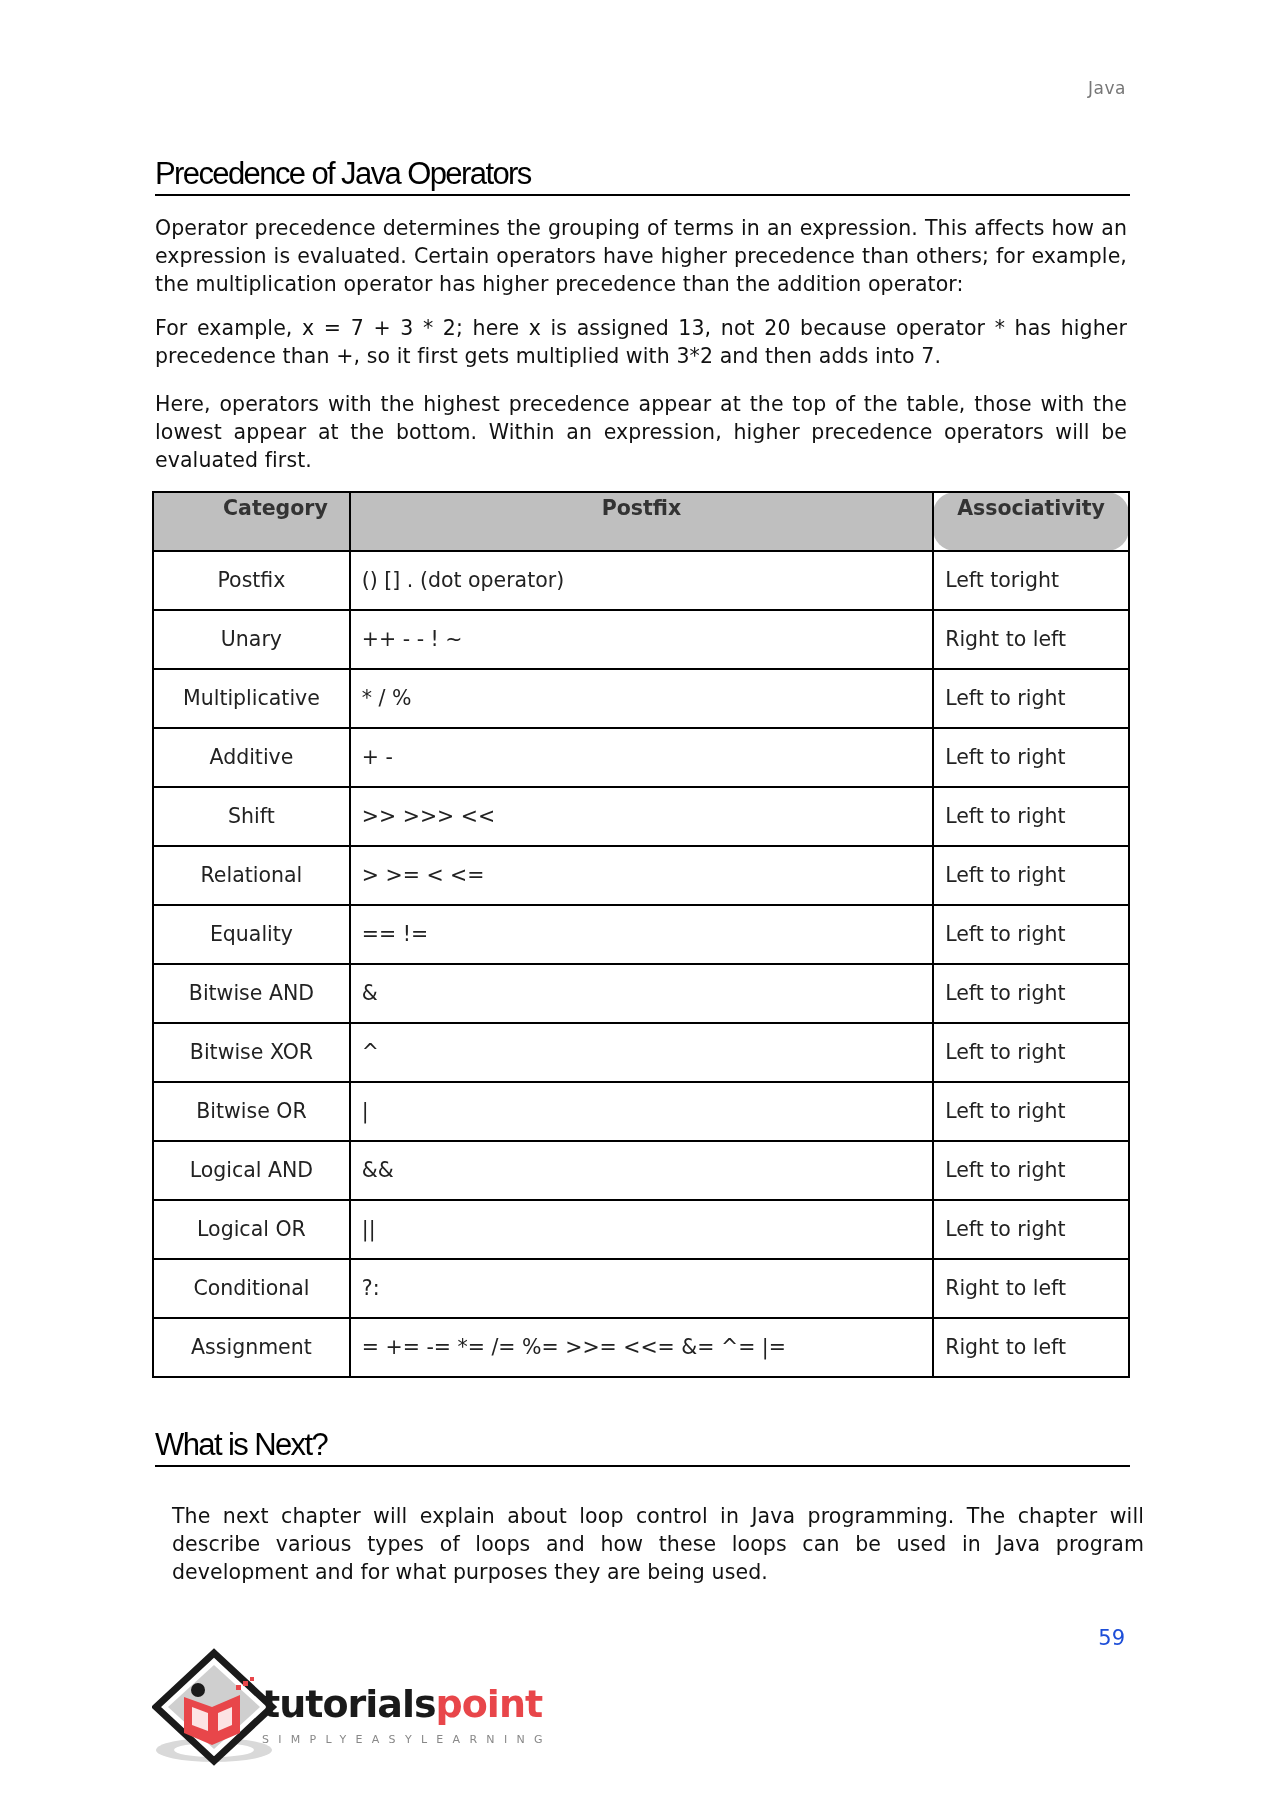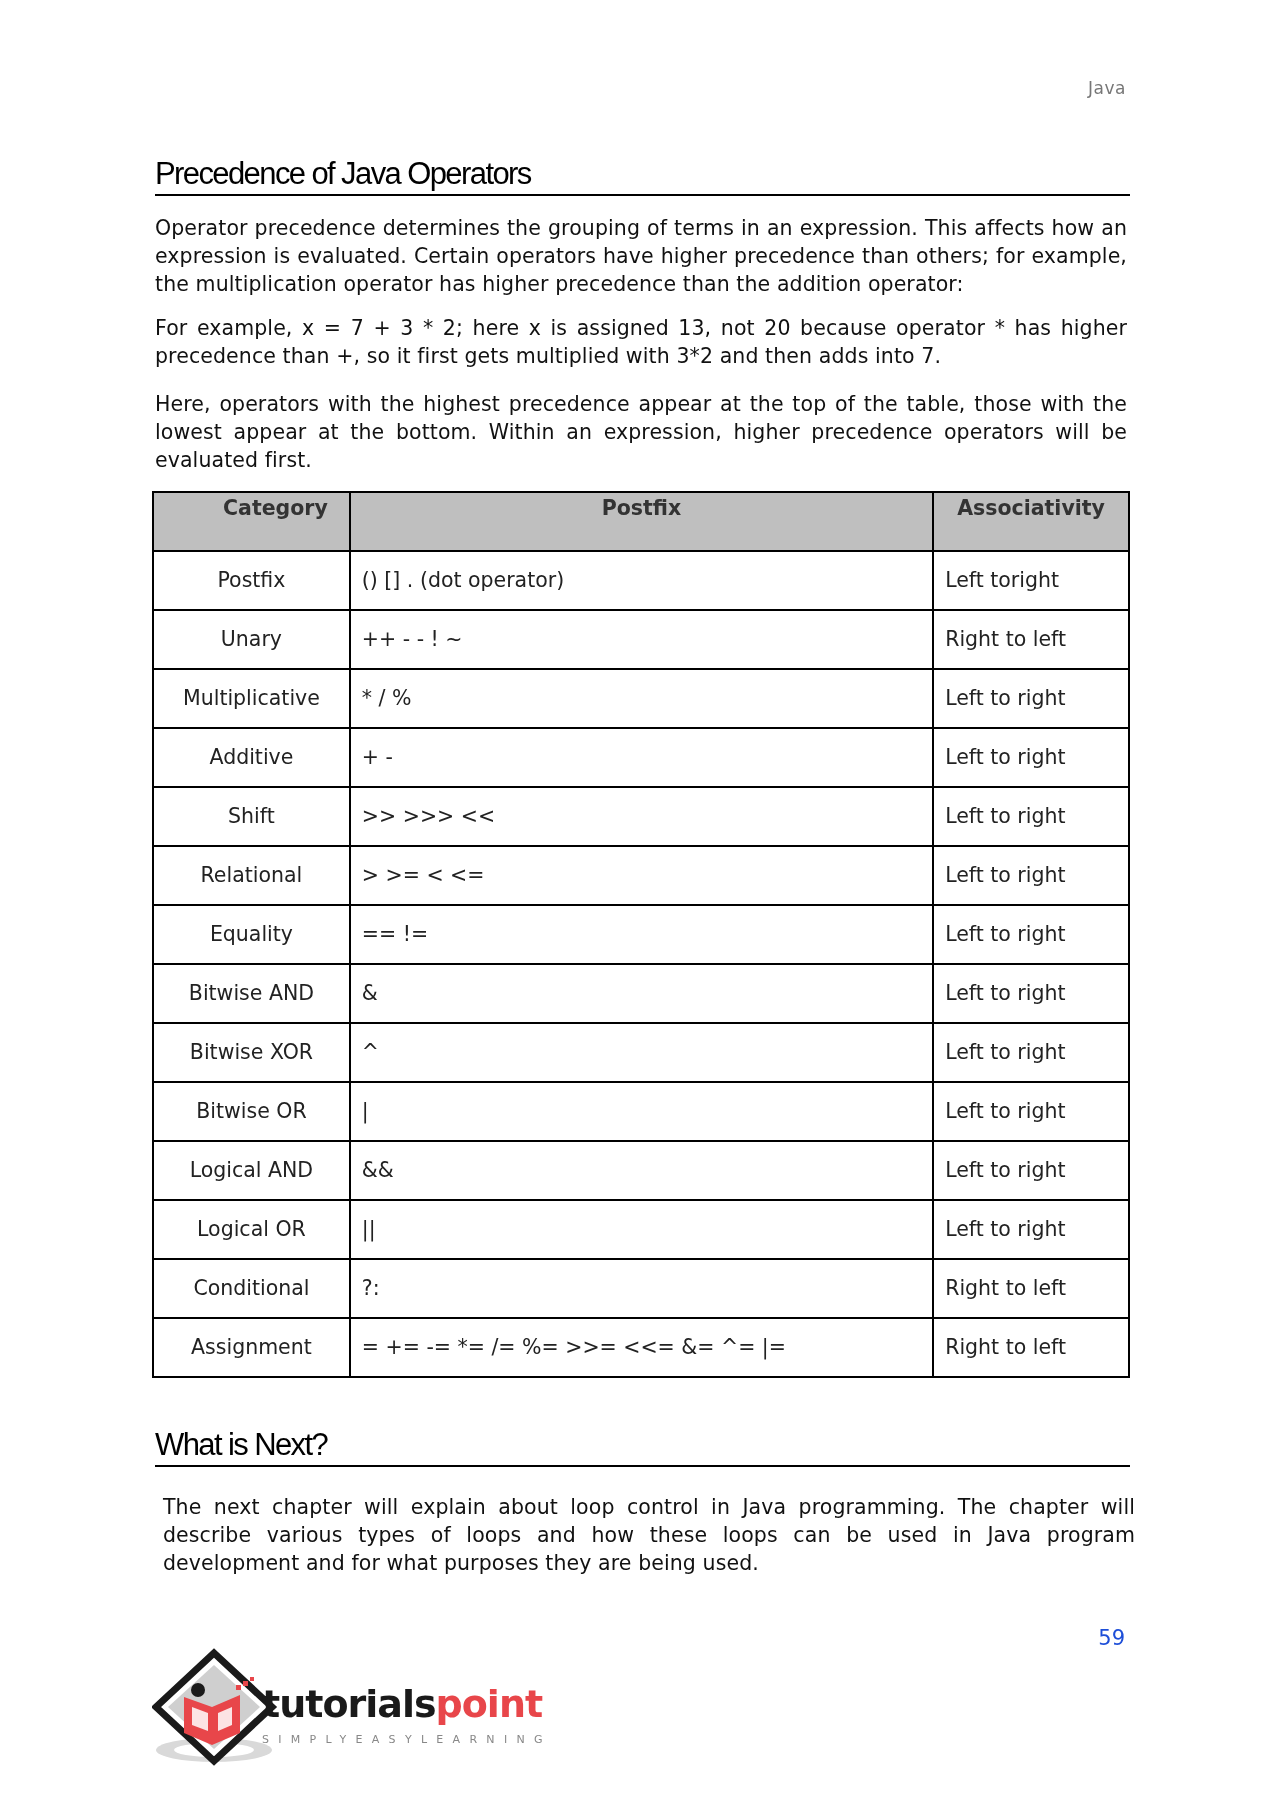--- a/index.html
+++ b/index.html
@@ -76,21 +76,21 @@
       text-align: center;
       height: 59px;
       padding-left: 48px;
     }
     table.ops td {
       padding-top: 16px;
       height: 59px;
     }
     .col-cat { width: 197px; text-align: center; }
     .col-op  { width: 585px; text-align: left; padding-left: 11px !important; }
-    .col-as  { width: 196px; text-align: left; padding-left: 11px !important; }
+    .col-as  { width: 196px; text-align: left; padding-left: 11px !important; border-radius: 22px; }
     table.ops th.col-op, table.ops th.col-as { text-align: center; padding-left: 0 !important; }
 
     .page-number {
       position: absolute;
       top: 1626px;
       right: 148px;
       font-size: 21px;
       color: #1d4ed8;
     }
     .logo {
@@ -189,21 +189,21 @@
       <tr>
         <td class="col-cat">Assignment</td>
         <td class="col-op">= += -= *= /= %= &gt;&gt;= &lt;&lt;= &amp;= ^= |=</td>
         <td class="col-as">Right to left</td>
       </tr>
     </tbody>
 </table>
 
 <h2 class="section-heading" id="h2" style="margin:0;">What is Next?</h2>
 
-<p class="para" id="p4" style="margin:8px;">The next chapter will explain about loop control in Java programming. The chapter will describe various types of loops and how these loops can be used in Java program development and for what purposes they are being used.</p>
+<p class="para" id="p4" style="margin:17px;">The next chapter will explain about loop control in Java programming. The chapter will describe various types of loops and how these loops can be used in Java program development and for what purposes they are being used.</p>
 
 <div class="page-number">59</div>
 
 <div class="logo">
   <svg width="410" height="130" viewBox="0 0 410 130">
     <ellipse cx="62" cy="105" rx="58" ry="12" fill="#d9d9d9"></ellipse>
     <ellipse cx="62" cy="105" rx="40" ry="7" fill="#ffffff"></ellipse>
     <polygon points="62,8 120,62 62,116 4,62" fill="#ffffff" stroke="#1a1a1a" stroke-width="7"></polygon>
     <polygon points="62,20 108,62 62,104 16,62" fill="#cfcfcf"></polygon>
     <circle cx="46" cy="45" r="7" fill="#1a1a1a"></circle>

